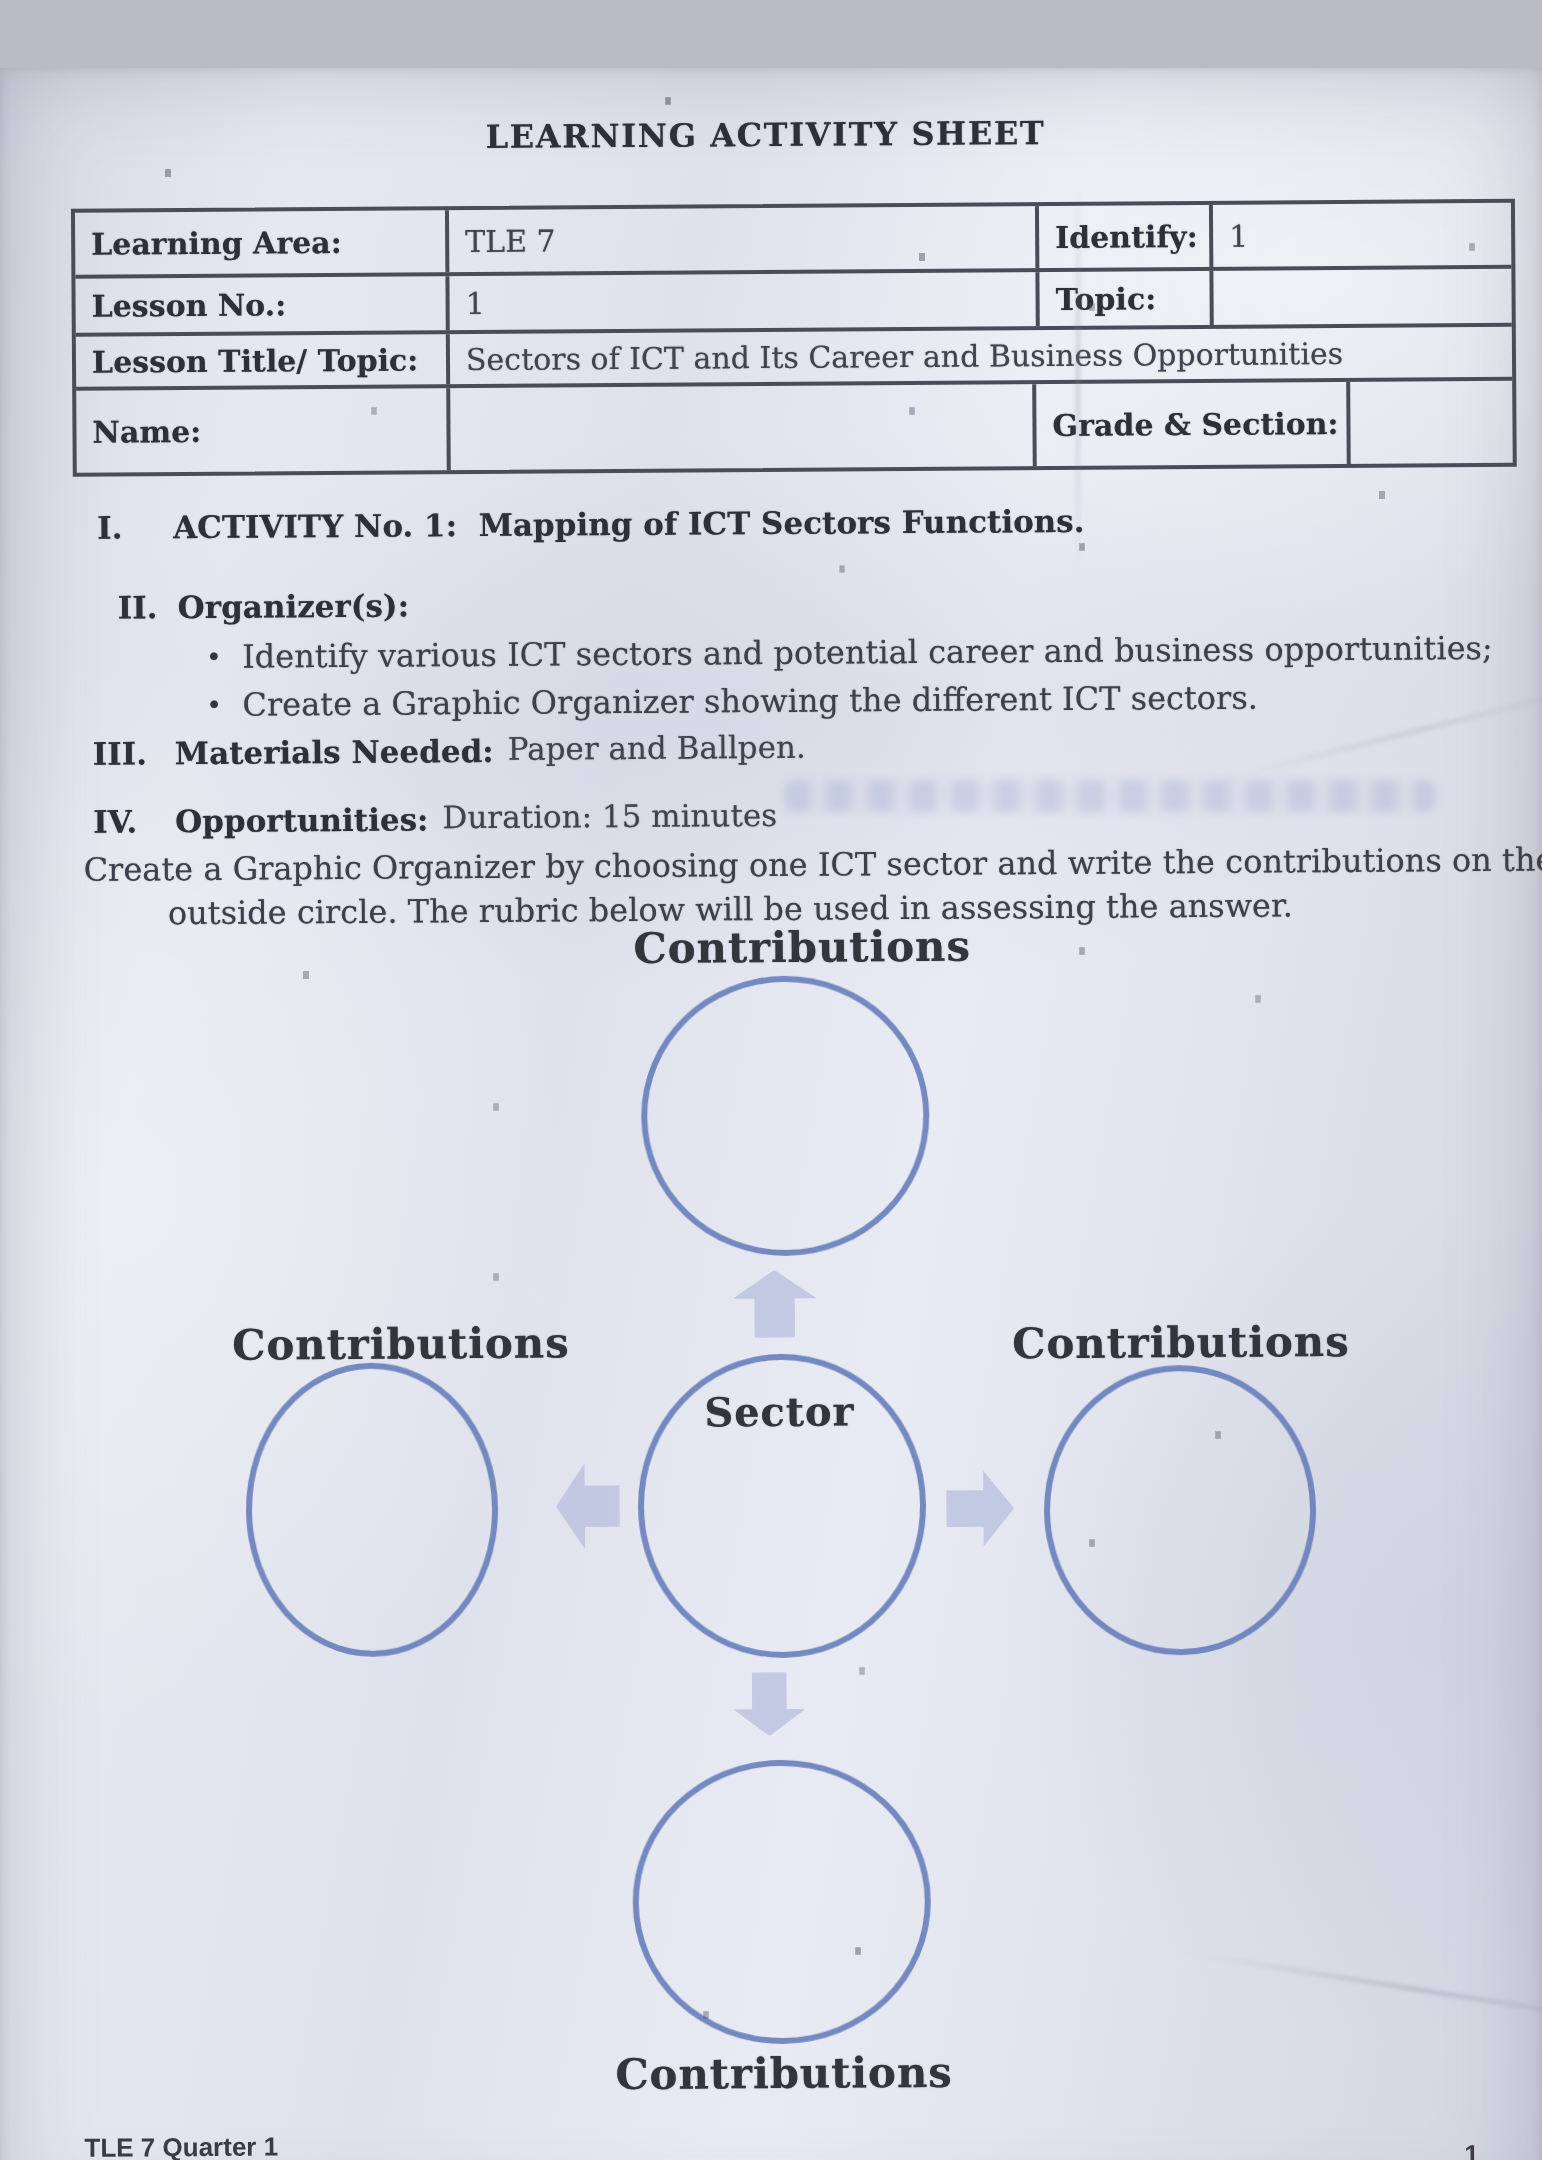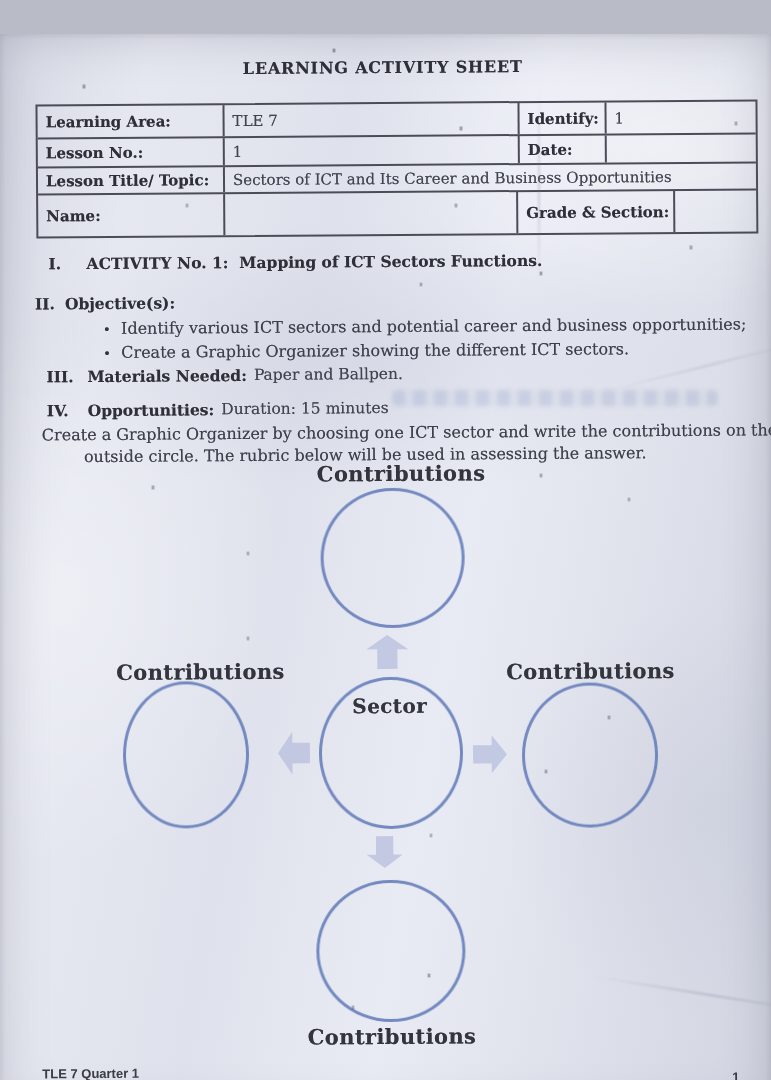--- a/index.html
+++ b/index.html
@@ -38,21 +38,21 @@
   .t-cell:last-child{border-right:none;}
   .t-label{font-weight:bold;}
   .t-value{color:#41434f;}
 
   
   .section{position:absolute;display:flex;font-size:15.5px;line-height:19px;}
   .numeral{font-weight:bold;flex:0 0 auto;}
   .sec-heading{font-weight:bold;white-space:pre;}
   .sec-text{color:#41434f;margin-left:7px;white-space:pre;}
   .sec1{left:50px;top:218px;}  .sec1 .numeral{width:38px;}
-  .sec2{left:36px;top:258px;}  .sec2 .numeral{width:30px;}
+  .sec2{left:60px;top:258px;}  .sec2 .numeral{width:30px;}
   .sec3{left:47px;top:331px;}  .sec3 .numeral{width:41px;}
   .sec4{left:47px;top:365px;}  .sec4 .numeral{width:41px;}
   .bullets{position:absolute;left:100px;top:281px;margin:0;padding:0;list-style:none;
     font-size:16px;line-height:23.5px;color:#3d3f4b;}
   .bullets li{position:relative;padding-left:22px;}
   .bullets li::before{content:"•";position:absolute;left:4px;font-size:13px;top:1px;color:#33343e;}
   .para-line{position:absolute;font-size:16px;color:#3d3f4b;white-space:nowrap;}
   .para1{left:42px;top:389px;}
   .para2{left:84px;top:411px;}
 
@@ -124,21 +124,21 @@
     <div class="hdr-table">
       <div class="t-row row-a">
         <div class="t-cell t-label txt">Learning Area:</div>
         <div class="t-cell t-value txt">TLE 7</div>
         <div class="t-cell t-label txt">Identify:</div>
         <div class="t-cell t-value txt">1</div>
       </div>
       <div class="t-row row-b">
         <div class="t-cell t-label txt">Lesson No.:</div>
         <div class="t-cell t-value txt">1</div>
-        <div class="t-cell t-label txt">Date:</div>
+        <div class="t-cell t-label txt">Topic:</div>
         <div class="t-cell t-value txt"></div>
       </div>
       <div class="t-row row-c">
         <div class="t-cell t-label txt">Lesson Title/ Topic:</div>
         <div class="t-cell t-value txt">Sectors of ICT and Its Career and Business Opportunities</div>
       </div>
       <div class="t-row row-d">
         <div class="t-cell t-label txt">Name:</div>
         <div class="t-cell t-value txt"></div>
         <div class="t-cell t-label txt">Grade &amp; Section:</div>
@@ -146,21 +146,21 @@
       </div>
     </div>
 
     <div class="section sec1 txt">
       <span class="numeral">I.</span>
       <span class="sec-heading">ACTIVITY No. 1:  Mapping of ICT Sectors Functions.</span>
     </div>
 
     <div class="section sec2 txt">
       <span class="numeral">II.</span>
-      <span class="sec-heading">Objective(s):</span>
+      <span class="sec-heading">Organizer(s):</span>
     </div>
     <ul class="bullets txt">
       <li>Identify various ICT sectors and potential career and business opportunities;</li>
       <li>Create a Graphic Organizer showing the different ICT sectors.</li>
     </ul>
 
     <div class="section sec3 txt">
       <span class="numeral">III.</span>
       <span class="sec-heading">Materials Needed:</span>
       <span class="sec-text">Paper and Ballpen.</span>

